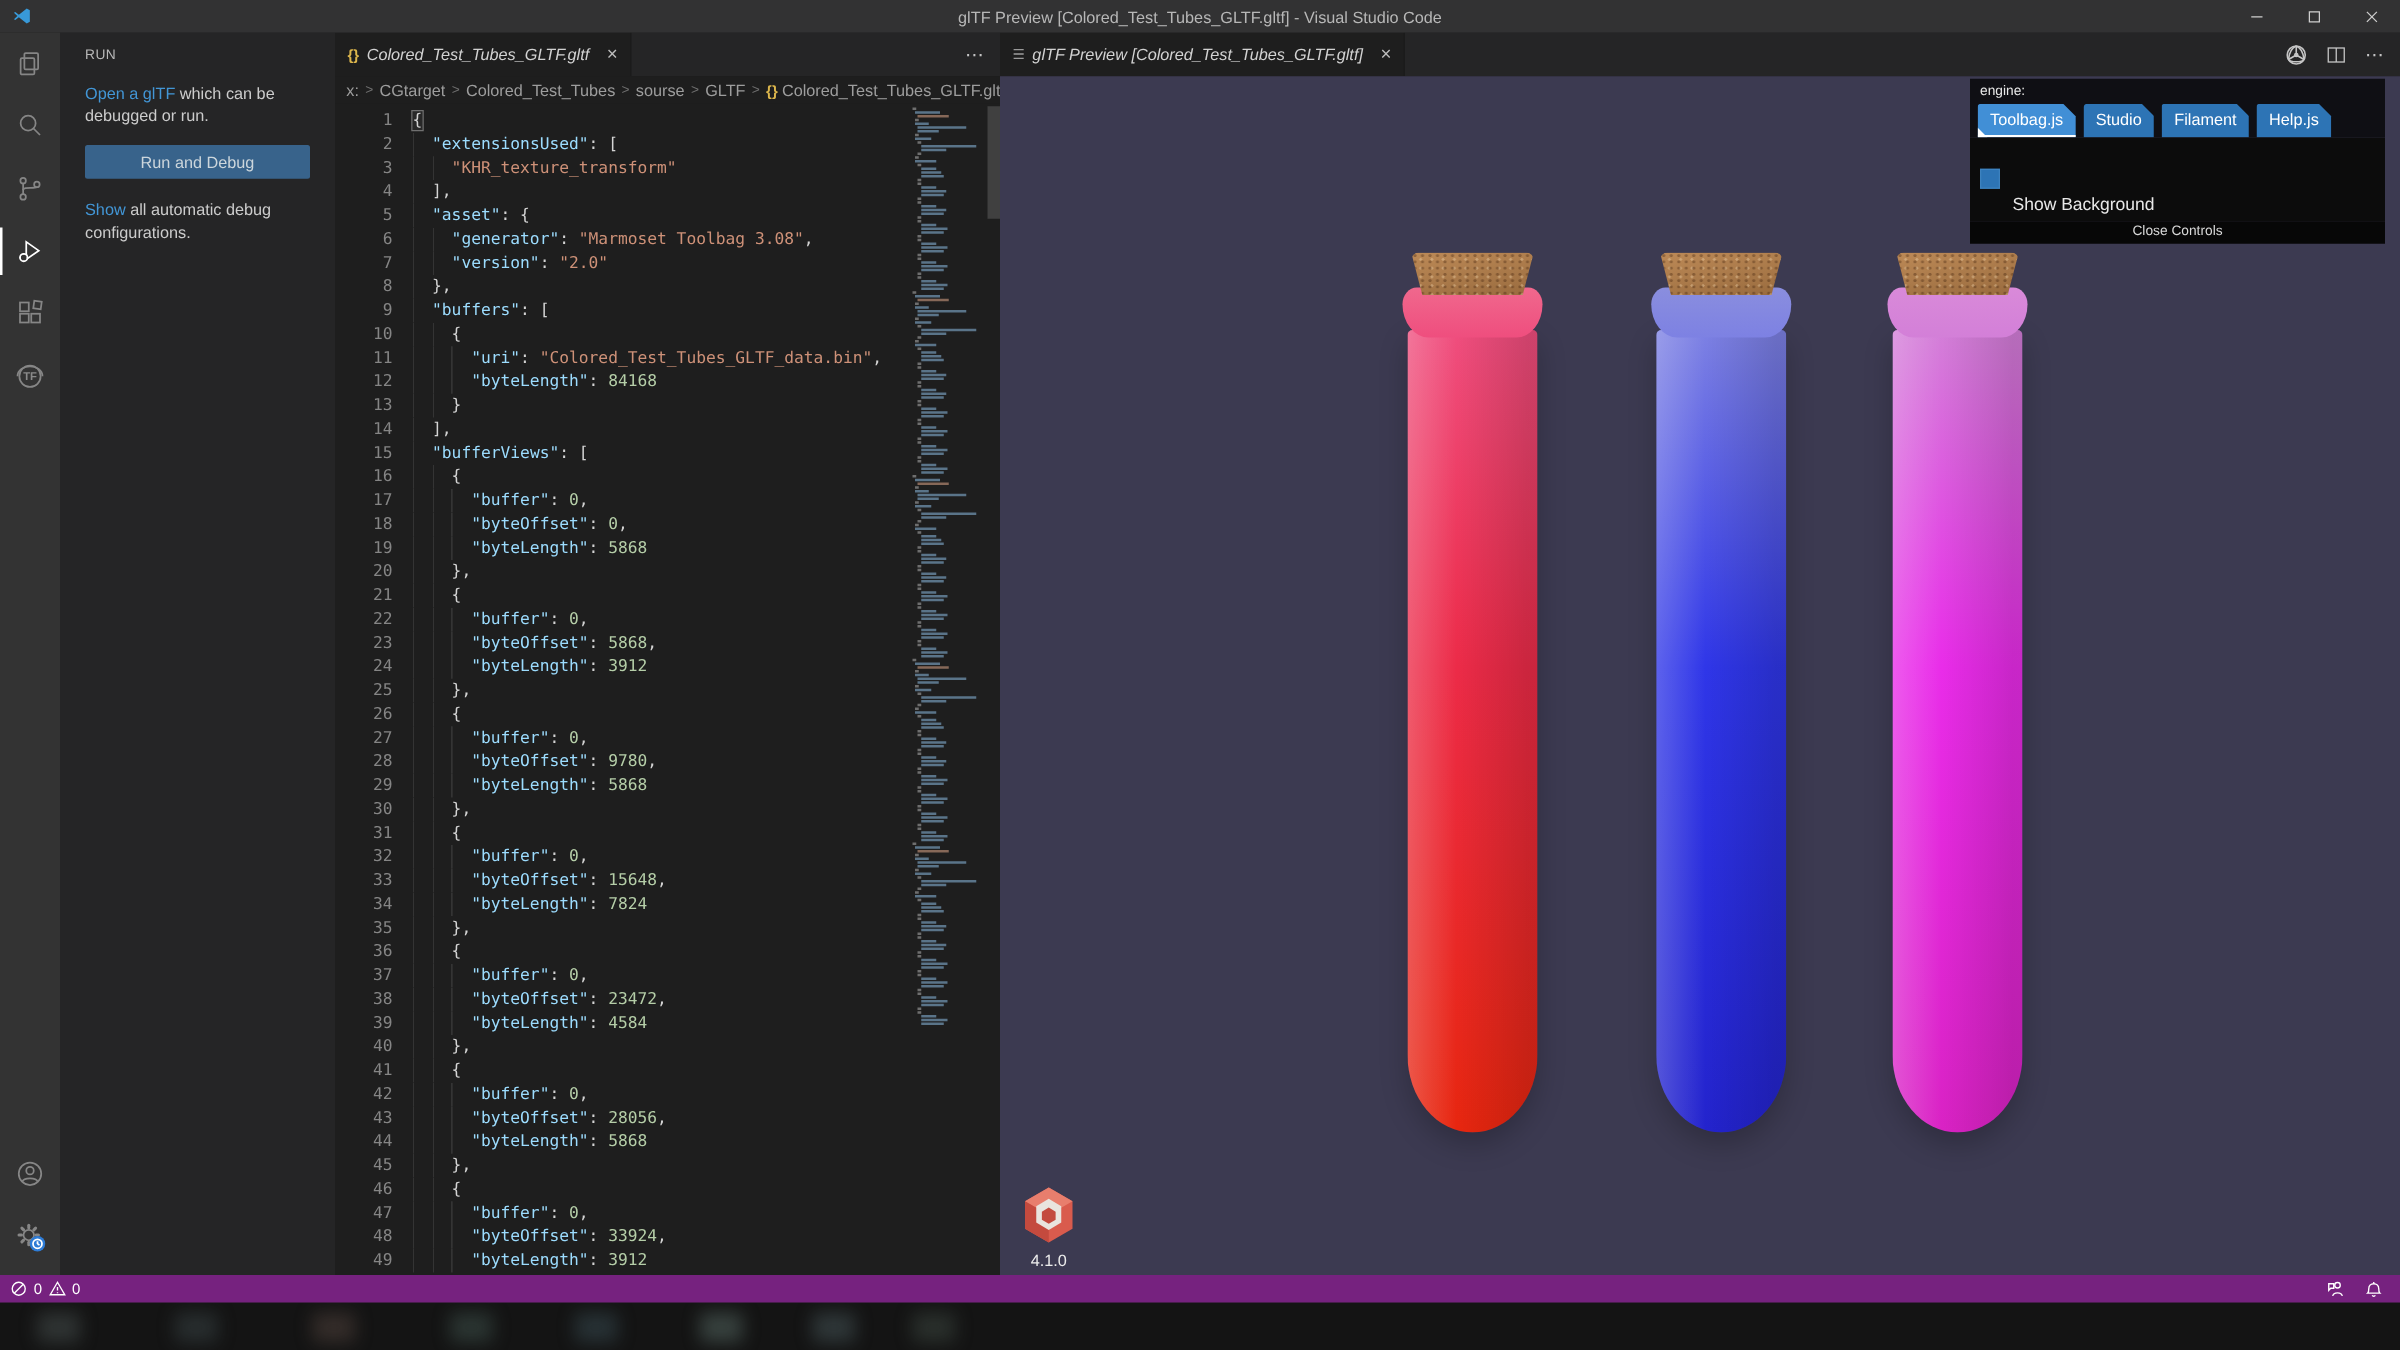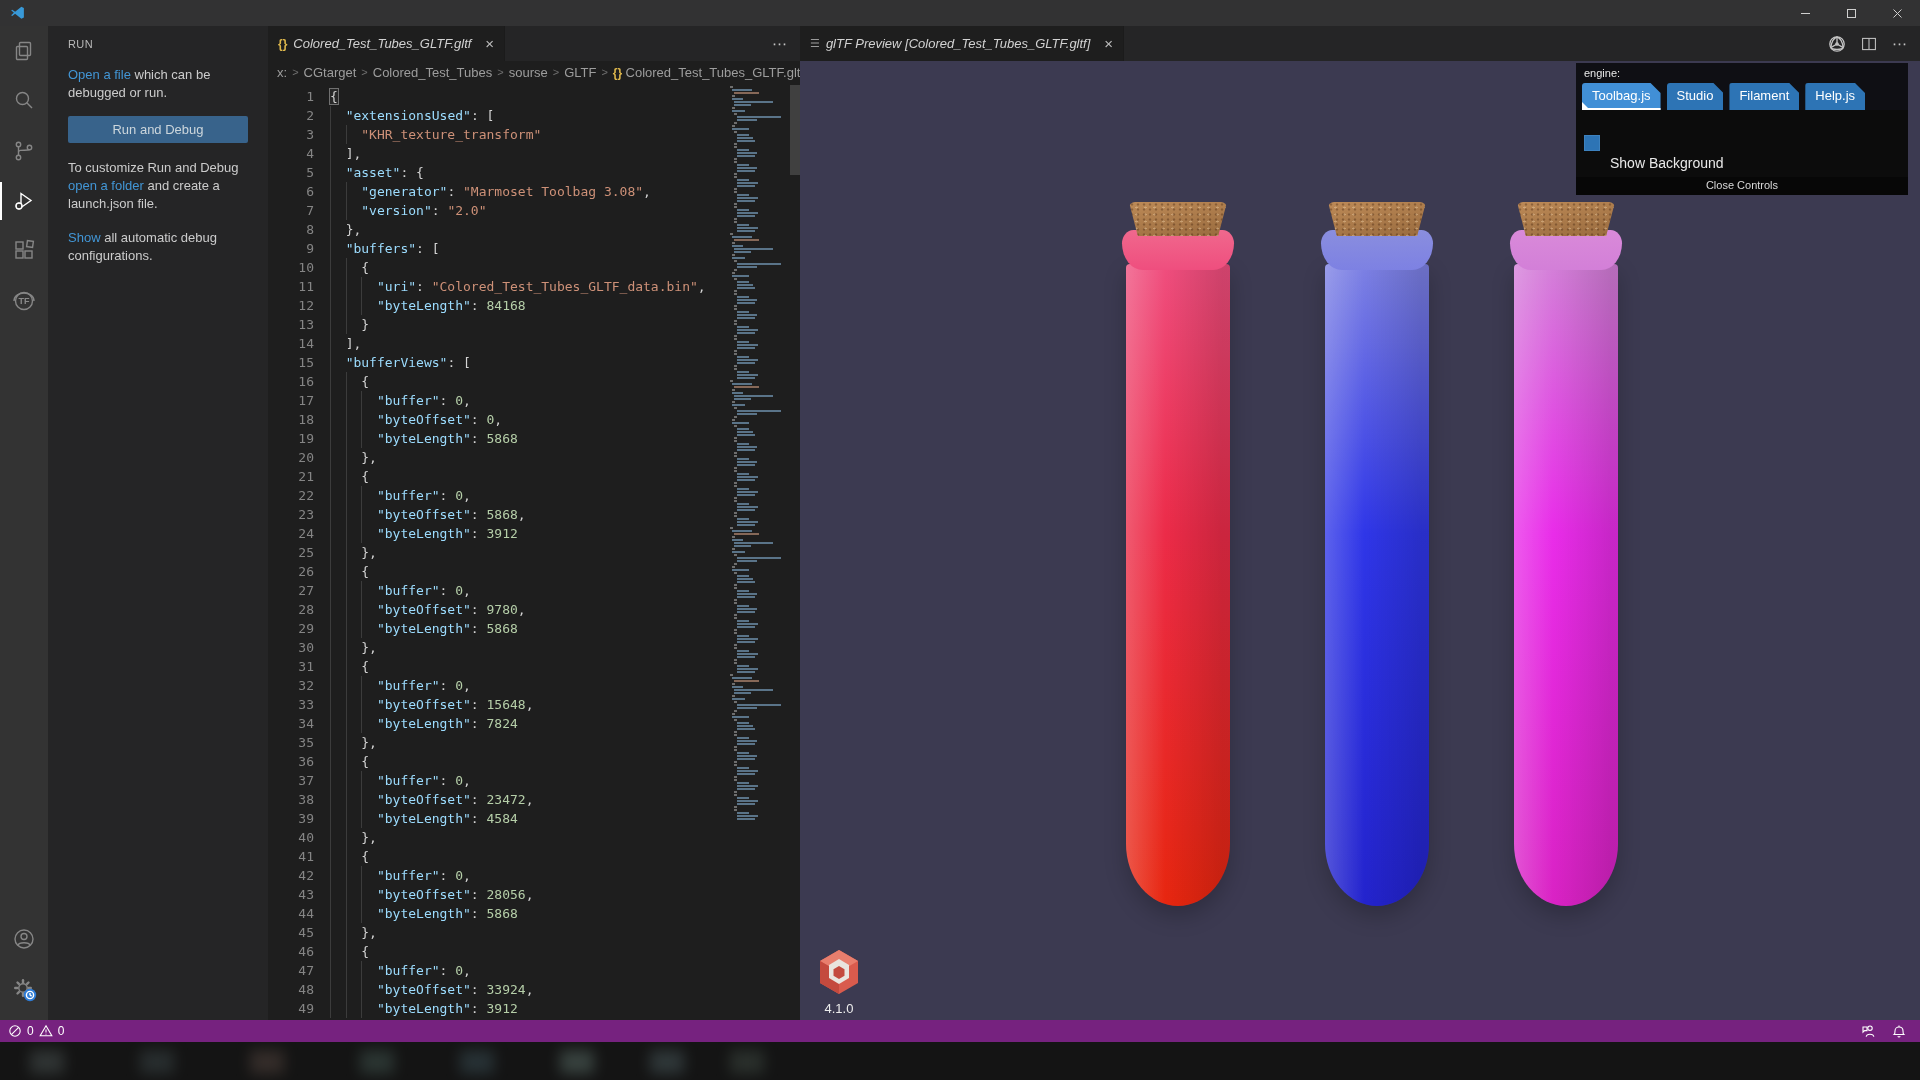--- a/index.html
+++ b/index.html
@@ -89,20 +89,21 @@
 </style>
 </head>
 <body>
 
 <div id="root">
 
   <div class="titlebar">
     <svg class="vslogo" viewBox="0 0 24 24">
         <path d="M17.5 2.5 L8.6 9.6 L4.6 6.6 L3 7.4 L6.9 11 L3 14.6 L4.6 15.4 L8.6 12.4 L17.5 19.5 L21 17.6 V4.4 Z" fill="#3899d8" stroke="none"></path>
       </svg>
+    <div class="win-title">glTF Preview [Colored_Test_Tubes_GLTF.gltf] - Visual Studio Code</div>
     <div class="win-controls">
       <div class="wc">
           <svg width="11" height="11" viewBox="0 0 11 11">
             <line x1="1" y1="5.5" x2="10" y2="5.5"></line>
           </svg>
         </div>
       <div class="wc">
           <svg width="11" height="11" viewBox="0 0 11 11">
             <rect x="1.5" y="1.5" width="8" height="8"></rect>
           </svg>
@@ -192,23 +193,22 @@
                 <line x1="19" y1="17" x2="19" y2="19.2" stroke="#ffffff"></line>
                 <line x1="19" y1="19.2" x2="20.6" y2="20" stroke="#ffffff"></line>
               </g>
           </svg>
         </div>
       </div>
     </div>
 
     <div class="sidebar">
       <div class="sb-head">RUN</div>
-      <div class="sb-p"><span class="sb-link">Open a file</span><span> which can be debugged or run.</span></div>
+      <div class="sb-p"><span class="sb-link">Open a glTF</span><span> which can be debugged or run.</span></div>
       <div class="sb-btn">Run and Debug</div>
-      <div class="sb-p"><span>To customize Run and Debug </span><span class="sb-link">open a folder</span><span> and create a launch.json file.</span></div>
       <div class="sb-p"><span class="sb-link">Show</span> <span> all automatic debug configurations.</span></div>
     </div>
 
     <div class="group1">
       <div class="tabbar">
         <div class="tab">
           <span class="json-ico">{}</span>
           <span>Colored_Test_Tubes_GLTF.gltf</span>
           <span class="tab-close">×</span>
         </div>

